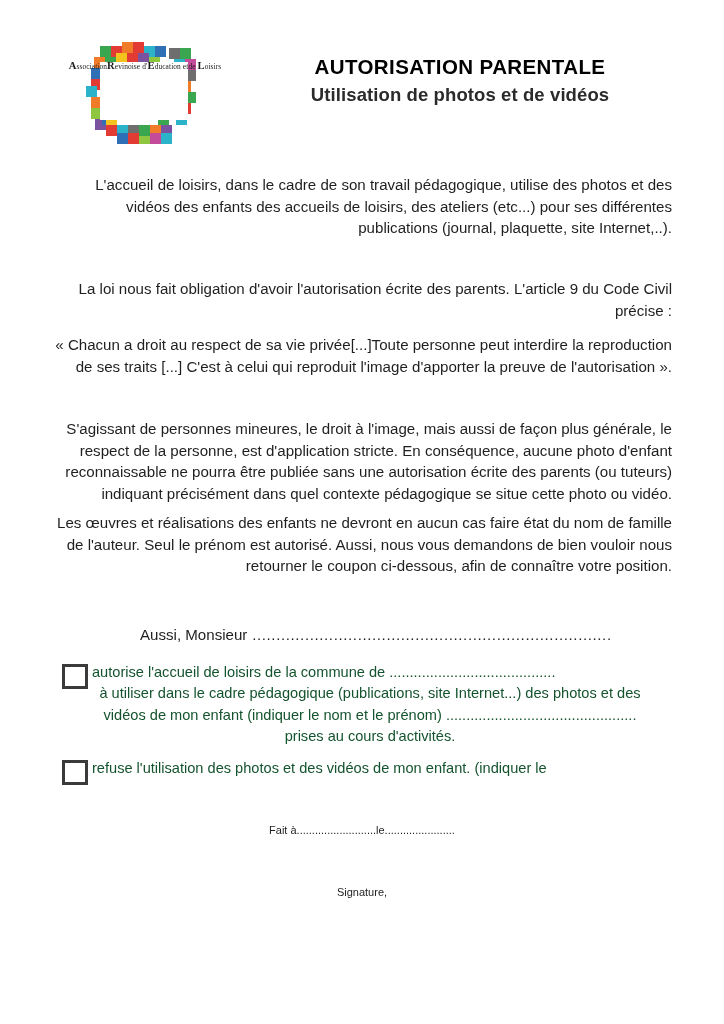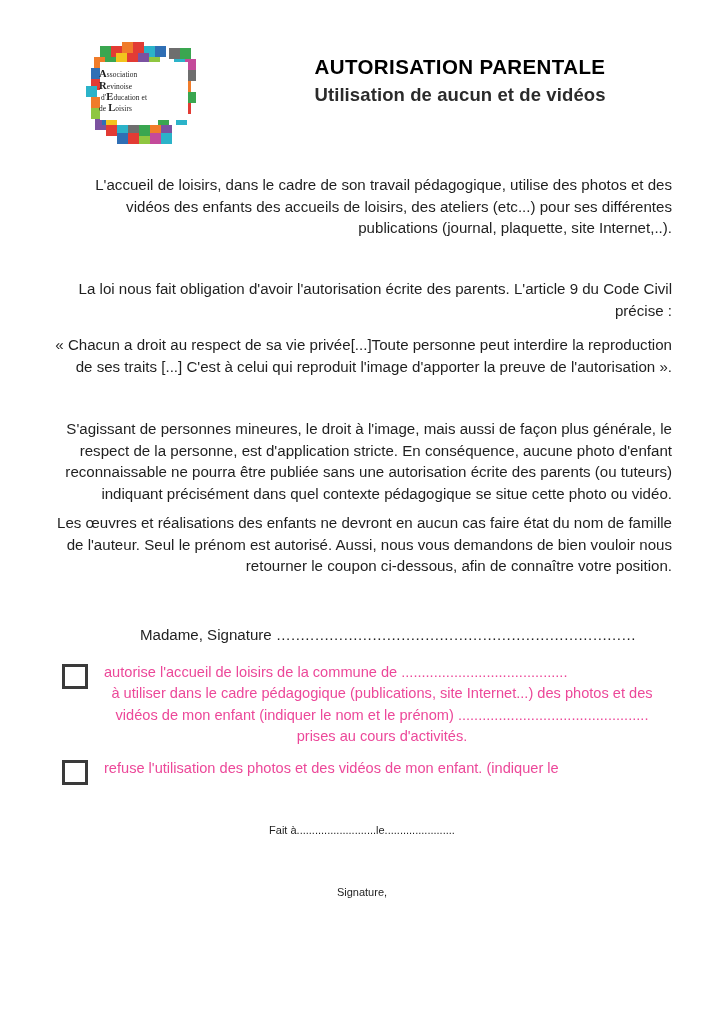--- a/index.html
+++ b/index.html
@@ -45,21 +45,21 @@
     inset: 0;
     display: block;
   }
   .logo-text {
     position: absolute;
     left: 13px;
     top: 20px;
     width: 92px;
     height: 62px;
     display: flex;
-    flex-direction: column;
+    flex-direction: row;
     justify-content: center;
     gap: 0px;
     font-family: "Liberation Serif", serif;
     color: #1a1a1a;
     line-height: 1.08;
     text-align: left;
   }
   .logo-line {
     font-size: 7.4px;
     letter-spacing: 0.1px;
@@ -139,25 +139,25 @@
     left: 10px;
     top: 2px;
     width: 26px;
     height: 25px;
     border: 3px solid #3a3a3a;
     background: #ffffff;
     box-sizing: border-box;
   }
 
   .choice-text {
-    margin-left: 52px;
+    margin-left: 40px;
     width: 556px;
     font-size: 14.6px;
     line-height: 1.47;
-    color: #ec4899;
+    color: #14532d;
     text-align: center;
   }
   .choice-text .first-line {
     display: block;
     text-align: left;
   }
 
   .signblock {
     position: absolute;
     left: 52px;
@@ -237,21 +237,21 @@
       <div class="logo-text">
         <div class="logo-line l1"><span class="cap">A</span>ssociation</div>
         <div class="logo-line l2"><span class="cap">R</span>evinoise</div>
         <div class="logo-line l3">d'<span class="cap">E</span>ducation et</div>
         <div class="logo-line l4">de <span class="cap">L</span>oisirs</div>
       </div>
     </div>
 
     <div class="titles">
       <div class="title-main">AUTORISATION PARENTALE</div>
-      <div class="title-sub">Utilisation de aucun et de vidéos</div>
+      <div class="title-sub">Utilisation de photos et de vidéos</div>
     </div>
   </div>
 
   <div class="block" id="para-intro">
     <p>L'accueil de loisirs, dans le cadre de son travail pédagogique, utilise des photos et des vidéos des enfants des accueils de loisirs, des ateliers (etc...) pour ses différentes publications (journal, plaquette, site Internet,..).</p>
   </div>
 
   <div class="block" id="para-loi">
     <p>La loi nous fait obligation d'avoir l'autorisation écrite des parents. L'article 9 du Code Civil précise :</p>
   </div>
@@ -262,21 +262,21 @@
 
   <div class="block" id="para-quote">
     <p>« Chacun a droit au respect de sa vie privée[...]Toute personne peut interdire la reproduction de ses traits [...] C'est à celui qui reproduit l'image d'apporter la preuve de l'autorisation ».</p>
   </div>
 
   <div class="block" id="para-oeuvres">
     <p>Les œuvres et réalisations des enfants ne devront en aucun cas faire état du nom de famille de l'auteur. Seul le prénom est autorisé. Aussi, nous vous demandons de bien vouloir nous retourner le coupon ci-dessous, afin de connaître votre position.</p>
   </div>
 
   <div class="salutation">
-    <span>Madame, Signature</span><span class="dots"> ...........................................................................</span>
+    <span>Aussi, Monsieur</span><span class="dots"> ...........................................................................</span>
   </div>
 
   <div class="choice" id="choice-autorise">
     <div class="checkbox"></div>
     <div class="choice-text">
       <span class="first-line">autorise l'accueil de loisirs de la commune de .........................................</span>
       <span>à utiliser dans le cadre pédagogique (publications, site Internet...)</span>
       <span>des photos et des vidéos de mon enfant (indiquer le nom et le</span>
       <span>prénom) ............................................... prises au cours d'activités.</span>
     </div>

